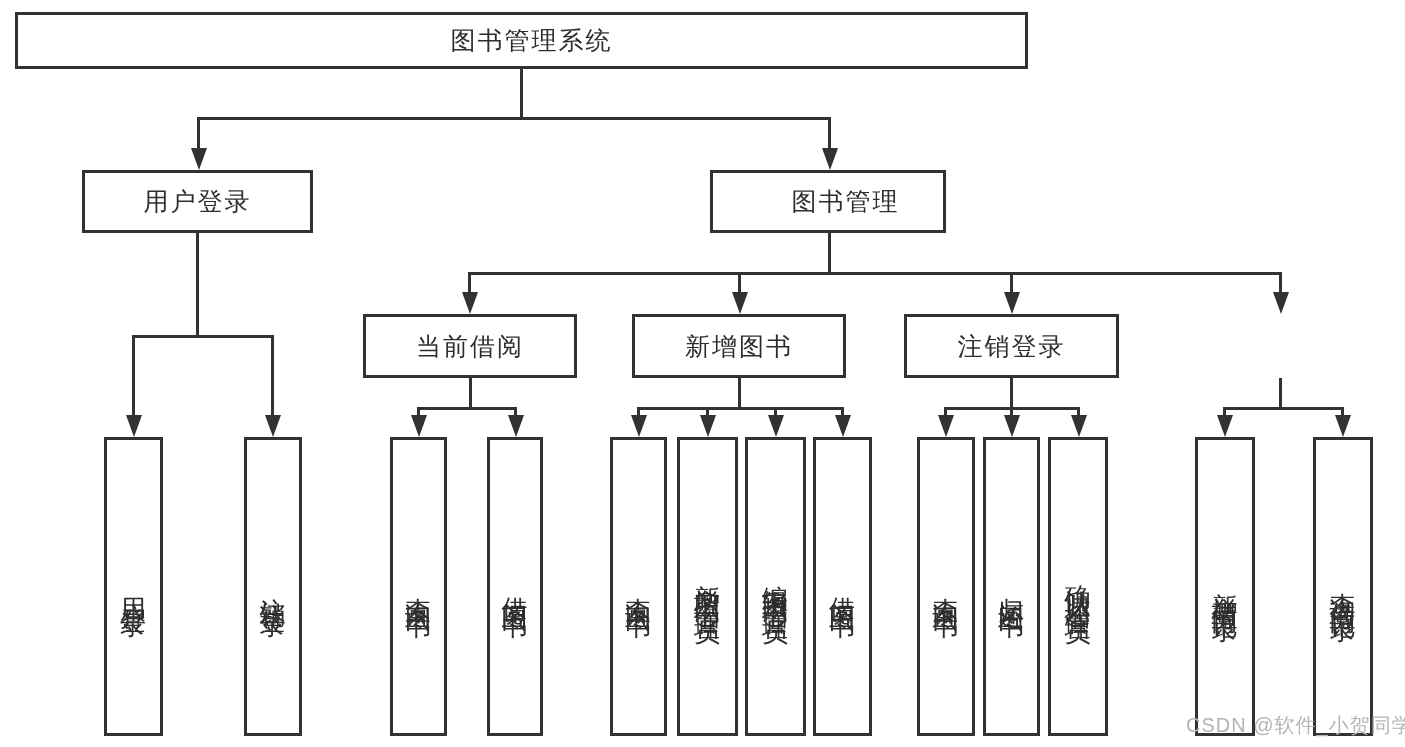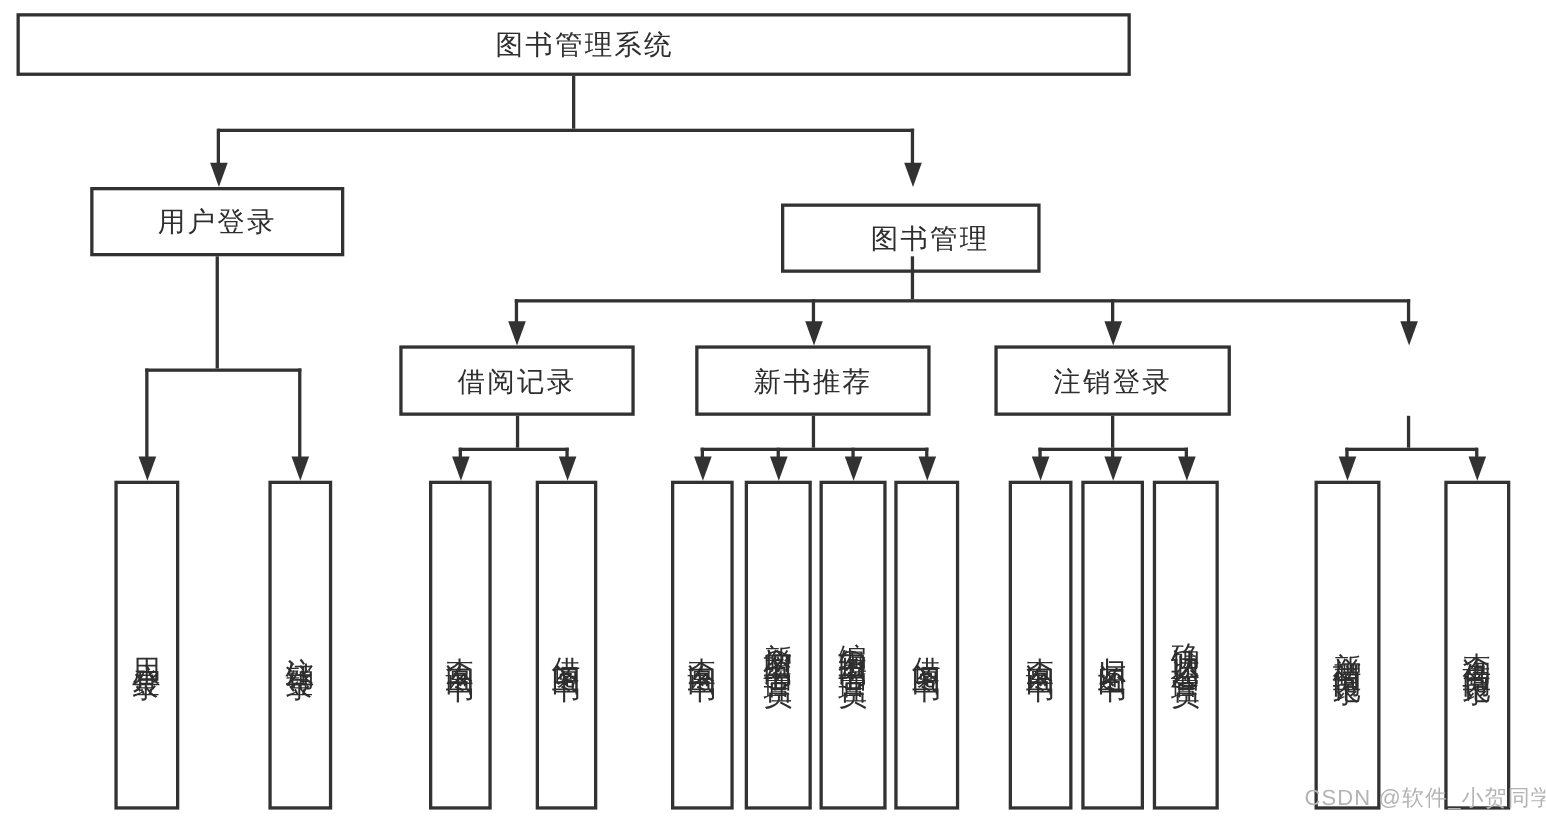--- a/index.html
+++ b/index.html
@@ -67,25 +67,25 @@
 </style>
 </head>
 <body>
 
 <div id="canvas">
 
   <div class="box" style="left:15px; top:12px; width:1013px; height:57px;padding-left:20px;">图书管理系统</div>
 
   <div class="box" style="left:82px; top:170px; width:231px; height:63px;">用户登录</div>
 
-  <div class="box" style="left:710px; top:185px; width:236px; height:63px;padding-left:35px;">图书管理</div>
+  <div class="box" style="left:710px; top:170px; width:236px; height:63px;padding-left:35px;">图书管理</div>
 
-  <div class="box" style="left:363px; top:314px; width:214px; height:64px;">借阅记录</div>
+  <div class="box" style="left:363px; top:314px; width:214px; height:64px;">当前借阅</div>
 
-  <div class="box" style="left:632px; top:314px; width:214px; height:64px;">新书推荐</div>
+  <div class="box" style="left:632px; top:314px; width:214px; height:64px;">新增图书</div>
 
   <div class="box" style="left:904px; top:314px; width:215px; height:64px;">注销登录</div>
 
 
   <div class="box leaf" style="left:104px; top:437px; width:59px; height:299px;">用户登录</div>
 
   <div class="box leaf" style="left:244px; top:437px; width:58px; height:299px;">注销登录</div>
 
   <div class="box leaf" style="left:390px; top:437px; width:57px; height:299px;">查询图书</div>
 

